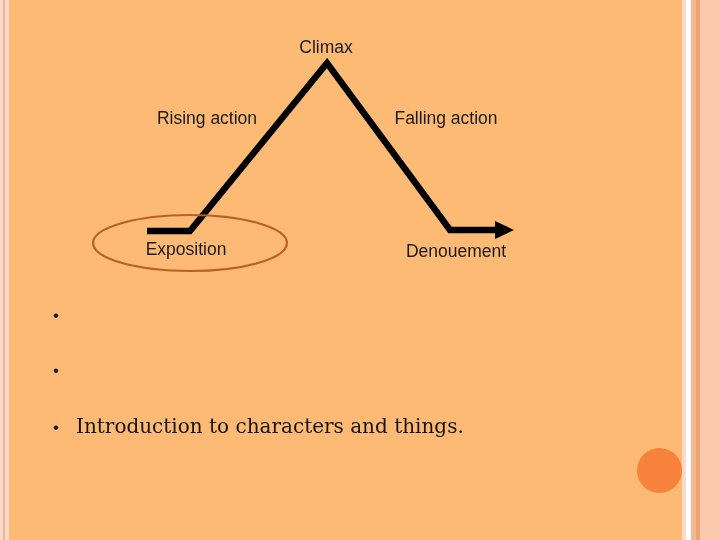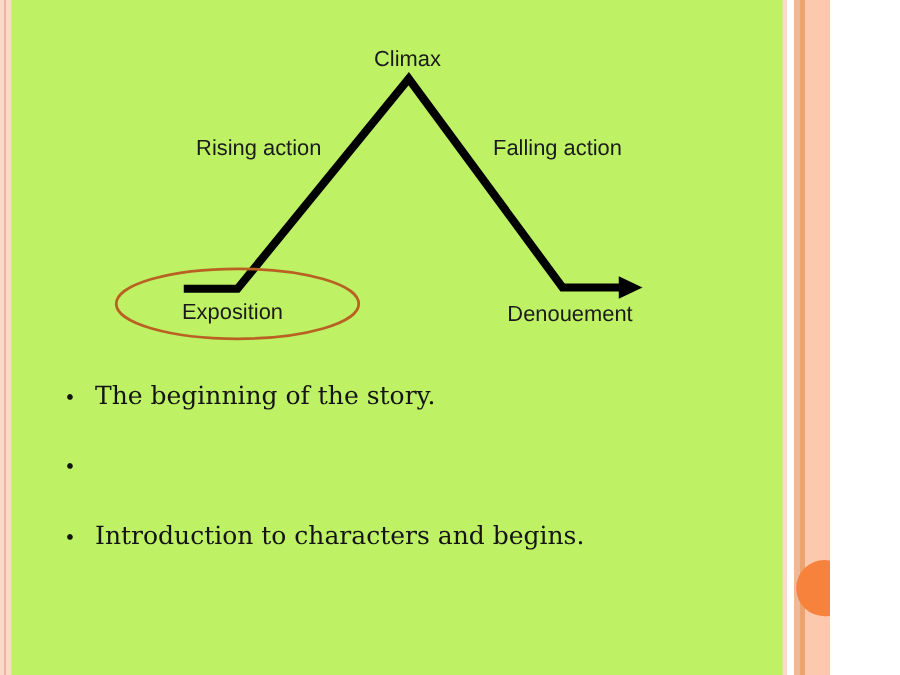--- a/index.html
+++ b/index.html
@@ -1,20 +1,20 @@
 <!DOCTYPE html>
 <html><head>
 <meta charset="utf-8">
 <style>
   html, body { margin: 0; padding: 0; }
   .slide {
     position: relative;
-    width: 664px;
+    width: 720px;
     height: 540px;
-    background: #bef264;
+    background: #fdba74;
     overflow: hidden;
     font-family: "Liberation Sans", sans-serif;
   }
 
   
   .stripe-left {
     position: absolute;
     left: 0; top: 0;
     width: 9px; height: 540px;
     background: linear-gradient(to right,
@@ -99,26 +99,25 @@
     <text x="326" y="53" text-anchor="middle">Climax</text>
     <text x="207" y="124" text-anchor="middle">Rising action</text>
     <text x="446" y="124" text-anchor="middle">Falling action</text>
     <text x="186" y="255" text-anchor="middle">Exposition</text>
     <text x="456" y="257" text-anchor="middle">Denouement</text>
   </svg>
 
   <ul class="bullets">
     <li>
       <span class="marker">•</span>
-      <span>The beginning of the story.</span>
     </li>
     <li>
       <span class="marker">•</span>
     </li>
     <li>
       <span class="marker">•</span>
-      <span>Introduction to characters and begins.</span>
+      <span>Introduction to characters and things.</span>
     </li>
   </ul>
 
   <div class="orange-dot"></div>
 
 </div>
 
 </body></html>

